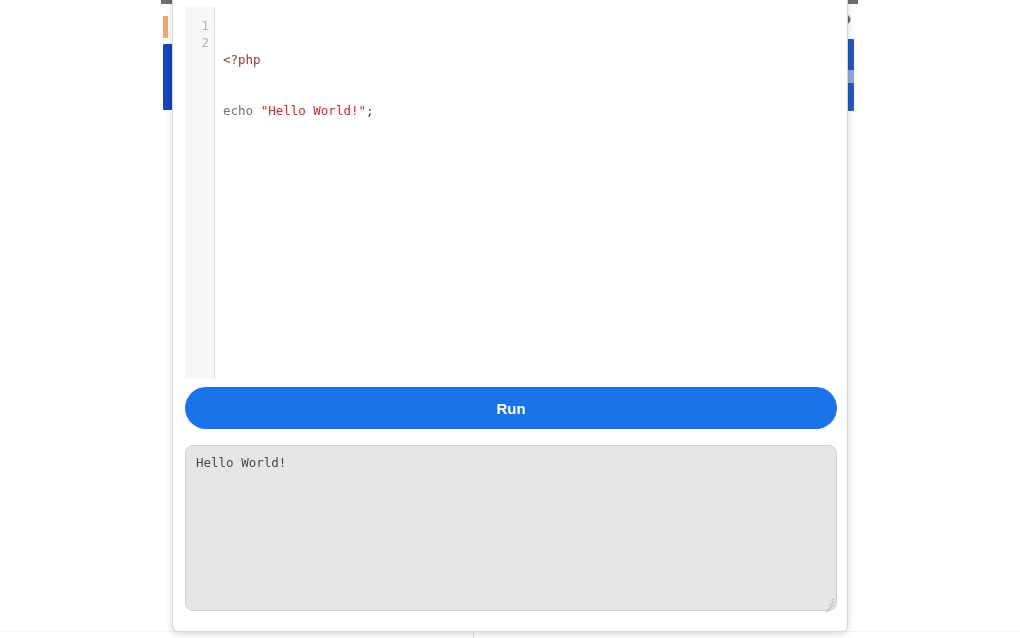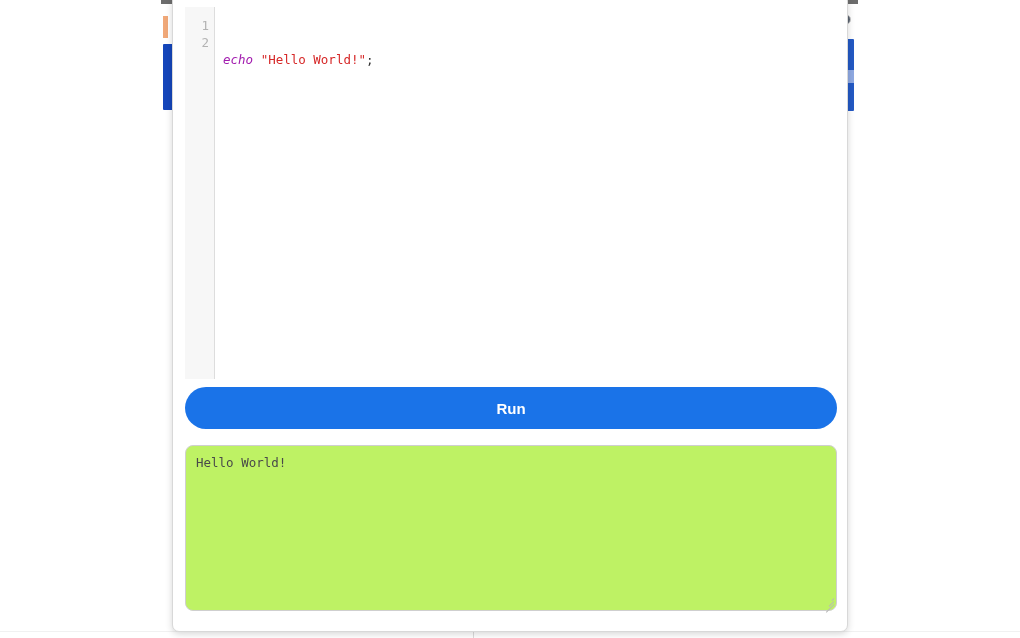--- a/index.html
+++ b/index.html
@@ -141,21 +141,21 @@
   .gutter div { height: 17px; }
   .code {
     flex: 1;
     padding-top: 10px;
     padding-left: 8px;
     white-space: pre;
     color: #333333;
   }
   .code .line { height: 17px; }
   .tok-tag    { color: #8a3b2e; }
-  .tok-kw     { color: #a21caf; font-style: italic; }
+  .tok-kw     { color: #737373; }
   .tok-str    { color: #d62828; }
   .tok-punct  { color: #333333; }
 
   
   .run-btn {
     position: absolute;
     left: 12px;
     top: 392px;
     width: 652px;
     height: 42px;
@@ -173,21 +173,21 @@
     box-sizing: border-box;
   }
 
   
   .output-box {
     position: absolute;
     left: 12px;
     top: 450px;
     width: 652px;
     height: 166px;
-    background: #bef264;
+    background: #e5e5e5;
     border: 1px solid #cfcfcf;
     border-radius: 8px;
     box-sizing: border-box;
     font-family: "DejaVu Sans Mono", monospace;
     font-size: 12.5px;
     line-height: 17px;
     color: #4a4a4a;
     padding: 8px 10px;
     white-space: pre-wrap;
     overflow: hidden;
@@ -228,20 +228,21 @@
 </div>
 
 <div id="card">
 
   <div class="editor">
     <div class="gutter">
       <div>1</div>
       <div>2</div>
     </div>
     <div class="code">
+      <div class="line"><span class="tok-tag">&lt;?php</span></div>
       <div class="line"><span class="tok-kw">echo</span><span class="tok-punct"> </span><span class="tok-str">"Hello World!"</span><span class="tok-punct">;</span></div>
     </div>
   </div>
 
   <button class="run-btn">Run</button>
 
   <div class="output-box">Hello World!</div>
   <div class="resize-grip">
     <span></span>
       <span></span>

